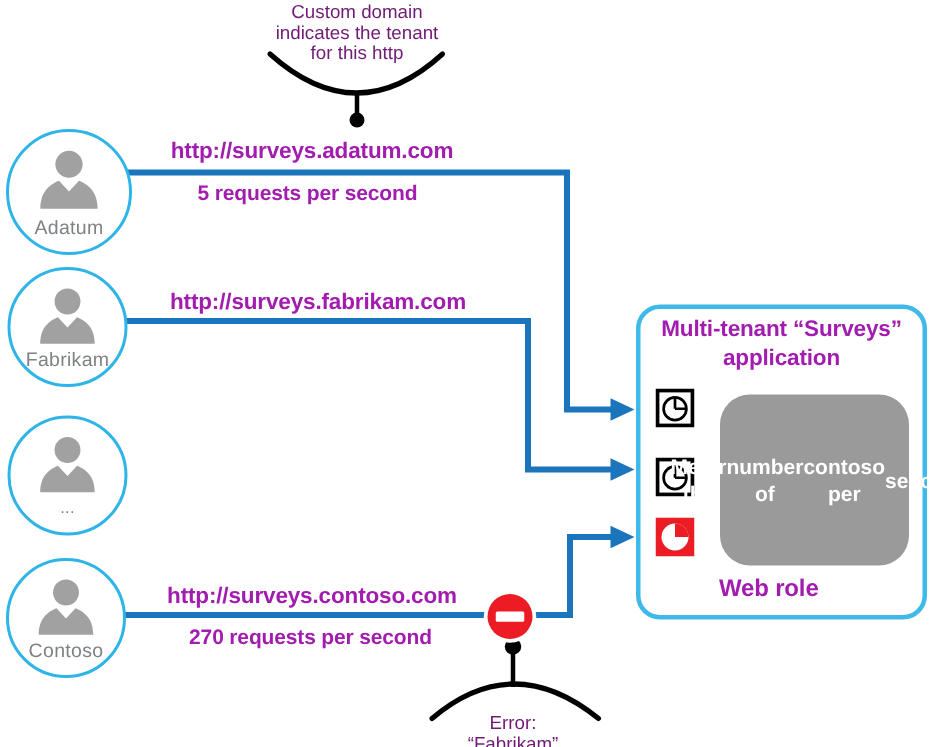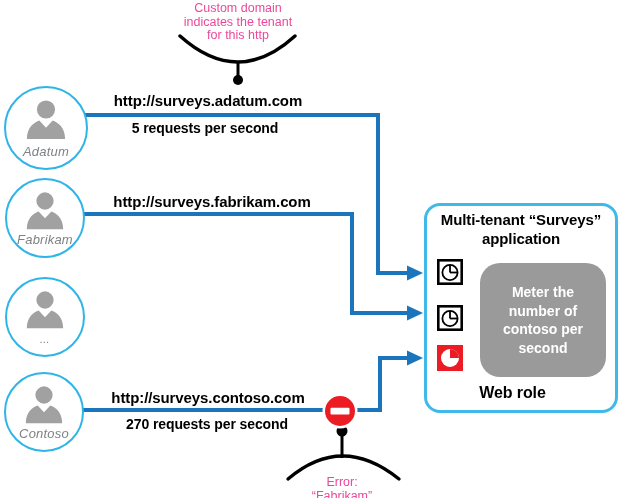--- a/index.html
+++ b/index.html
@@ -4,40 +4,40 @@
 <style>
   html,body{margin:0;padding:0;background:#fff;}
   #stage{
     position:relative;width:627px;height:498px;background:#ffffff;
     font-family:"Liberation Sans",sans-serif;overflow:hidden;
   }
   .abs{position:absolute;}
   svg.overlay{position:absolute;left:0;top:0;width:627px;height:498px;}
   .tenant{
     position:absolute;border:2px solid #2fb4e8;border-radius:50%;
-    background:#fff;display:flex;flex-direction:column;align-items:center;justify-content:flex-end;font-style:italic;
+    background:#fff;display:flex;flex-direction:column;align-items:center;justify-content:flex-end;
   }
   .tenant .person{position:absolute;top:11px;left:50%;transform:translateX(-50%);}
   .tenant .tname{
     position:relative;color:#7f8285;font-size:13px;line-height:14px;margin-bottom:9px;
     letter-spacing:0.2px;
   }
-  .bluetext{color:#000000;font-weight:bold;text-align:center;letter-spacing:-0.1px;}
+  .bluetext{color:#a21caf;font-weight:bold;text-align:center;letter-spacing:-0.1px;}
   .url{font-size:15px;line-height:17px;}
   .rate{font-size:14px;line-height:16px;}
-  .callout-text{color:#ec4899;text-align:center;font-size:12.5px;line-height:13.5px;}
+  .callout-text{color:#701a75;text-align:center;font-size:12.5px;line-height:13.5px;}
   #app-box{
     position:absolute;left:424px;top:203px;width:194px;height:210px;
     border:3px solid #3fb9ea;border-radius:16px;background:#fff;box-sizing:border-box;
   }
   .app-title{position:absolute;left:424px;top:210px;width:194px;font-size:15px;line-height:19px;}
   .role-label{position:absolute;left:424px;top:384px;width:177px;font-size:16px;}
   .meter-box{
     position:absolute;left:480px;top:263px;width:126px;height:114px;border-radius:20px;
-    background:#9a9a9a;display:flex;flex-direction:column;align-items:center;justify-content:center;
+    background:#9a9a9a;display:flex;align-items:center;justify-content:center;
   }
   .meter-box div{color:#fff;font-weight:bold;font-size:14px;line-height:18.5px;text-align:center;}
   .clock{position:absolute;width:26px;height:26px;}
 </style>
 </head>
 <body>
 
 <div id="stage">
 
   <svg class="overlay">

